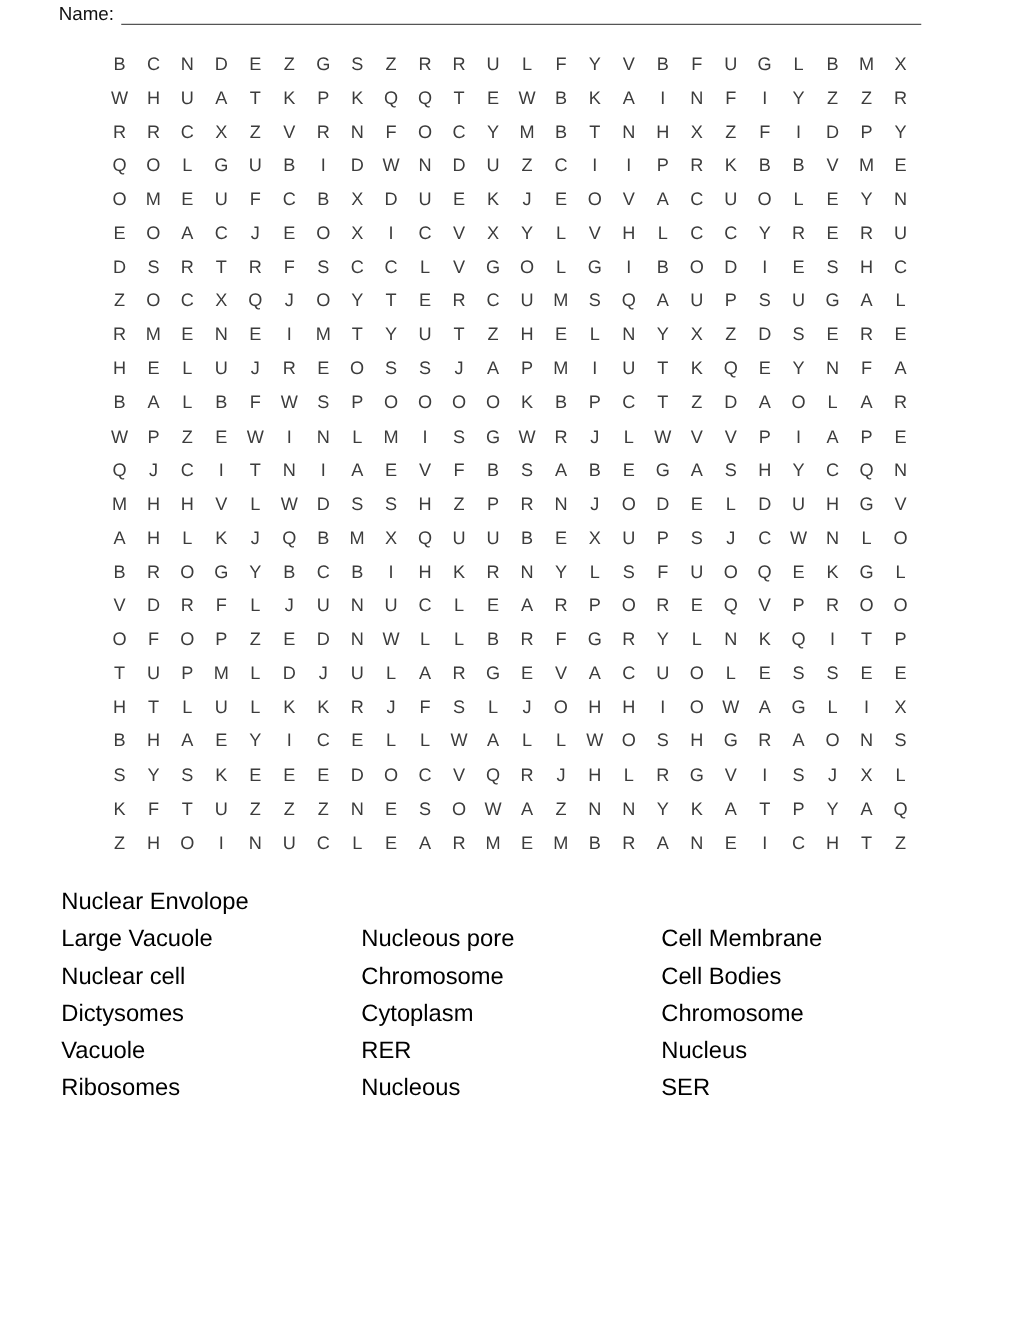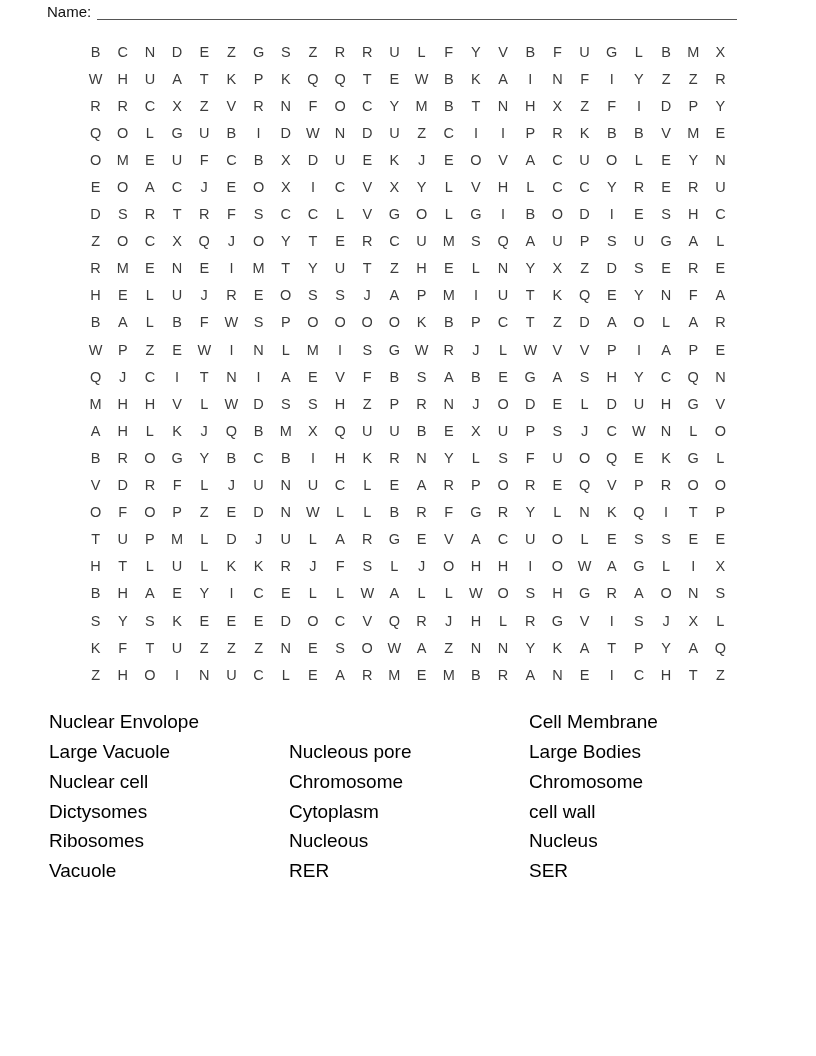--- a/index.html
+++ b/index.html
@@ -657,32 +657,31 @@
       <span class="grid-letter">T</span>
       <span class="grid-letter">Z</span>
     </div>
 
   <div class="word-list">
       <div class="word-col">
         <div class="word-item">Nuclear Envolope</div>
         <div class="word-item">Large Vacuole</div>
         <div class="word-item">Nuclear cell</div>
         <div class="word-item">Dictysomes</div>
+        <div class="word-item">Vacuole</div>
         <div class="word-item">Ribosomes</div>
-        <div class="word-item">Vacuole</div>
       </div>
       <div class="word-col">
         <div class="word-item">Nucleous pore</div>
         <div class="word-item">Chromosome</div>
         <div class="word-item">Cytoplasm</div>
+        <div class="word-item">RER</div>
         <div class="word-item">Nucleous</div>
-        <div class="word-item">RER</div>
       </div>
       <div class="word-col">
         <div class="word-item">Cell Membrane</div>
-        <div class="word-item">Large Bodies</div>
+        <div class="word-item">Cell Bodies</div>
         <div class="word-item">Chromosome</div>
-        <div class="word-item">cell wall</div>
         <div class="word-item">Nucleus</div>
         <div class="word-item">SER</div>
       </div>
     </div>
 </div>
 
 </body></html>

